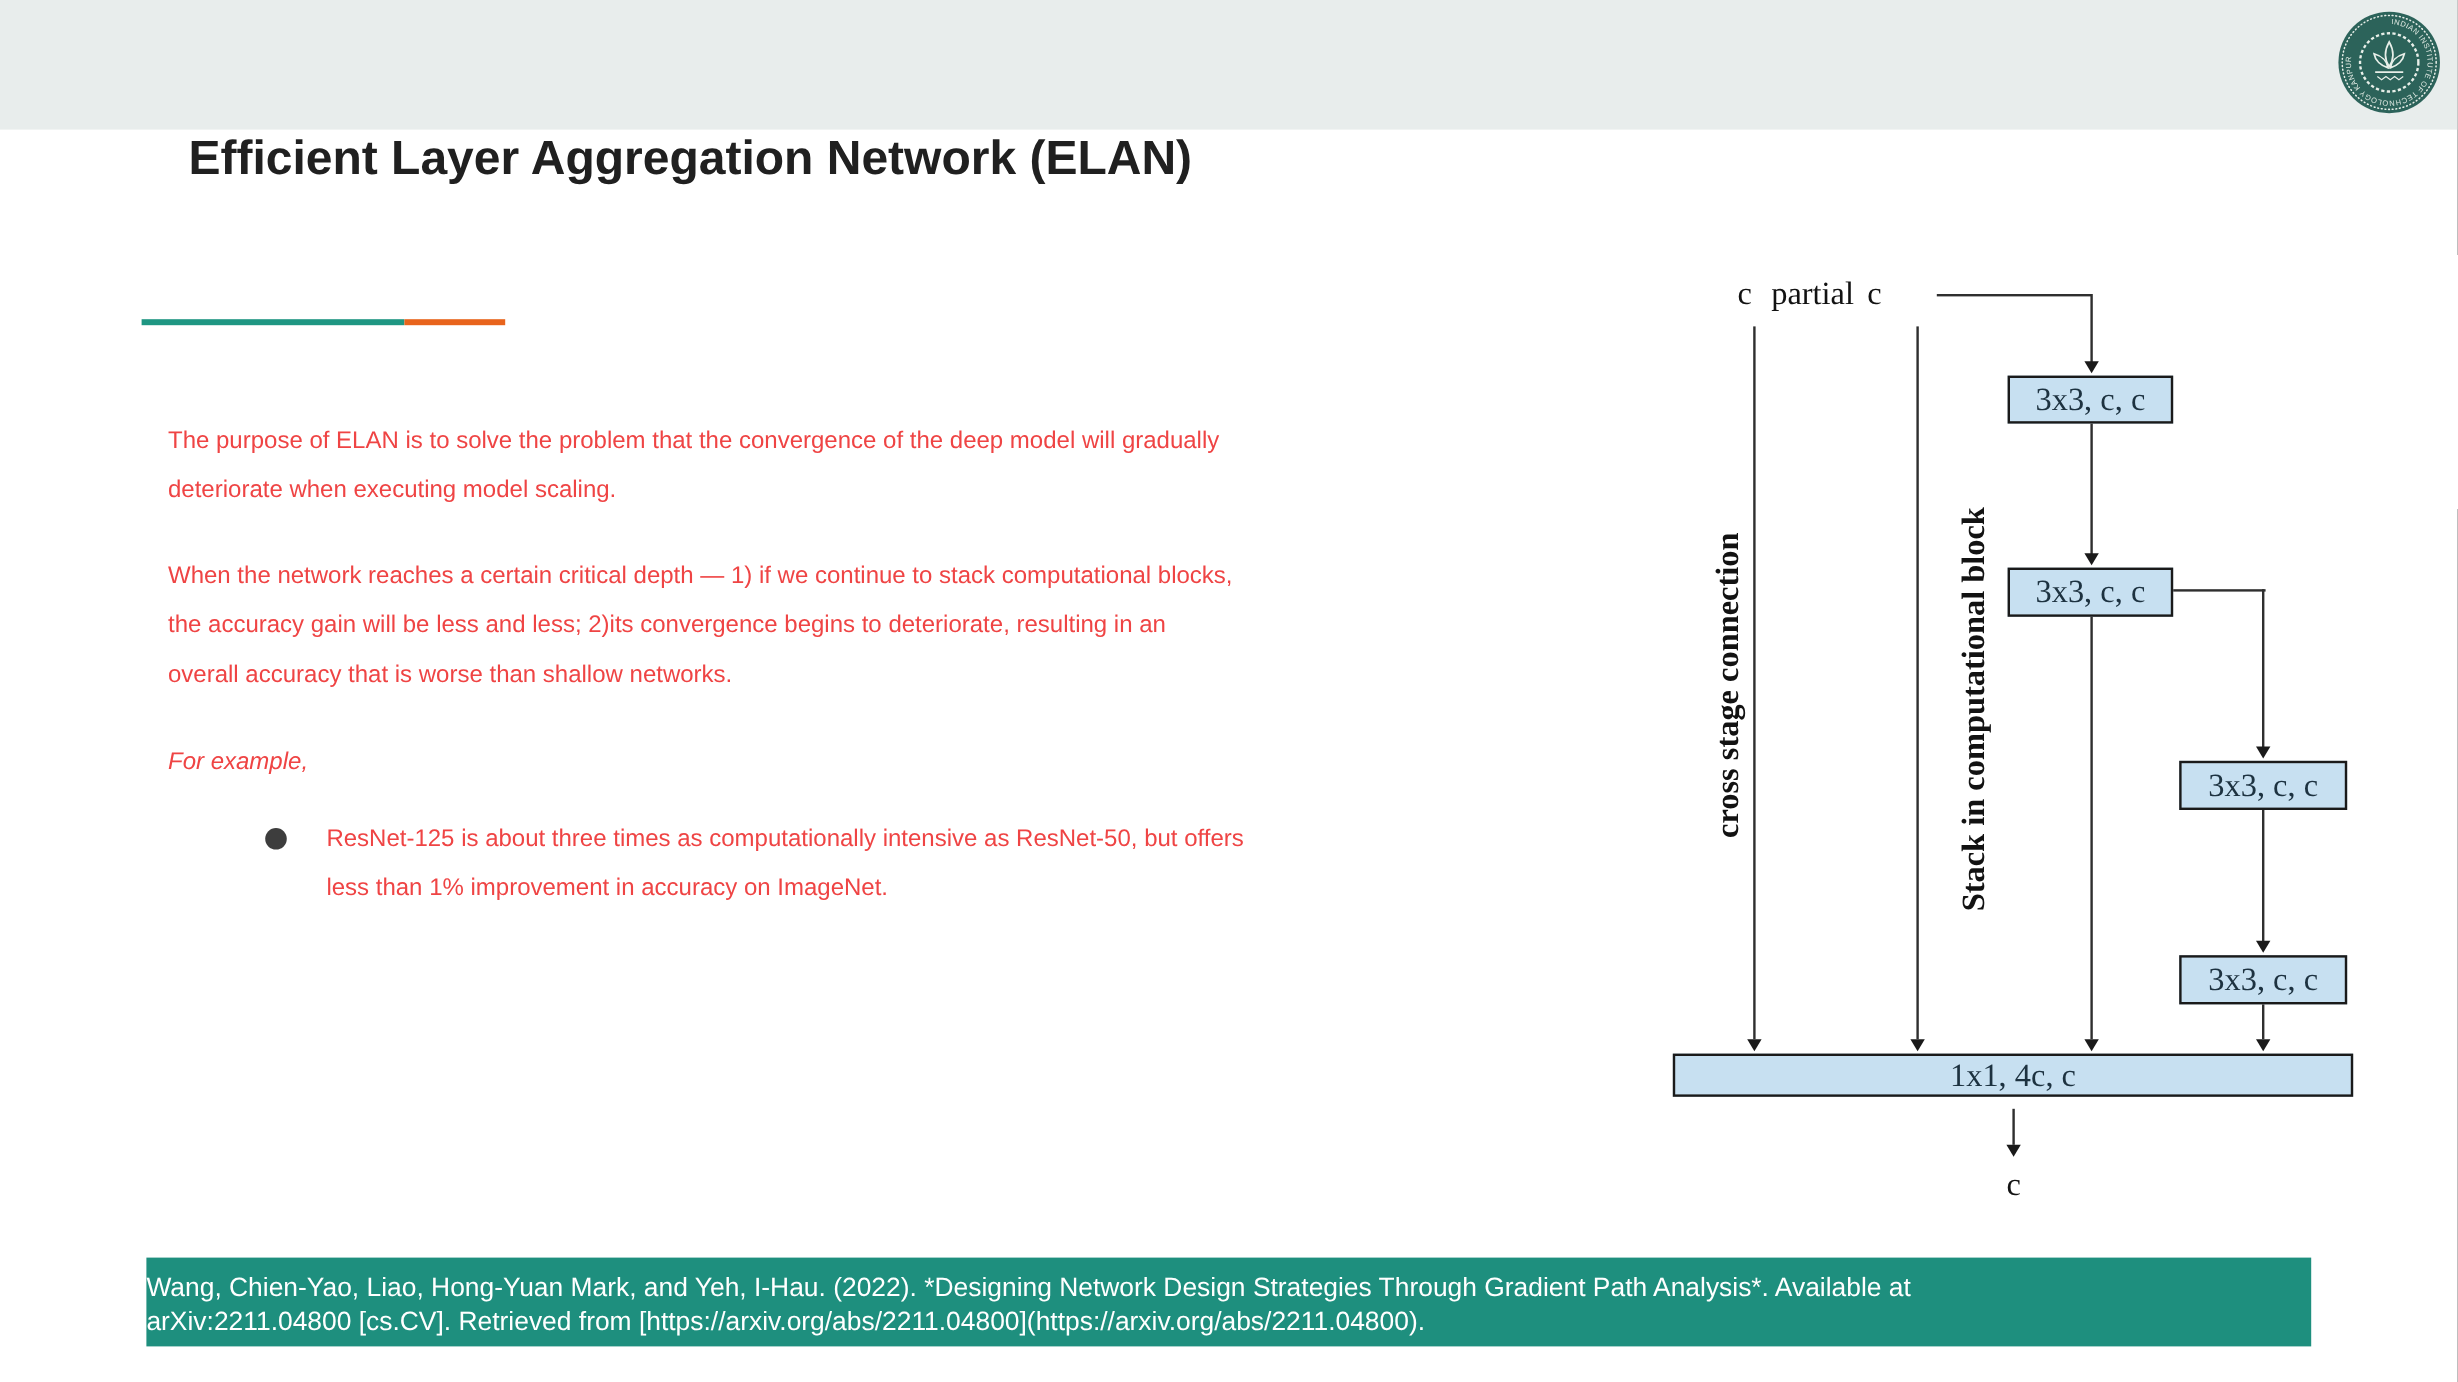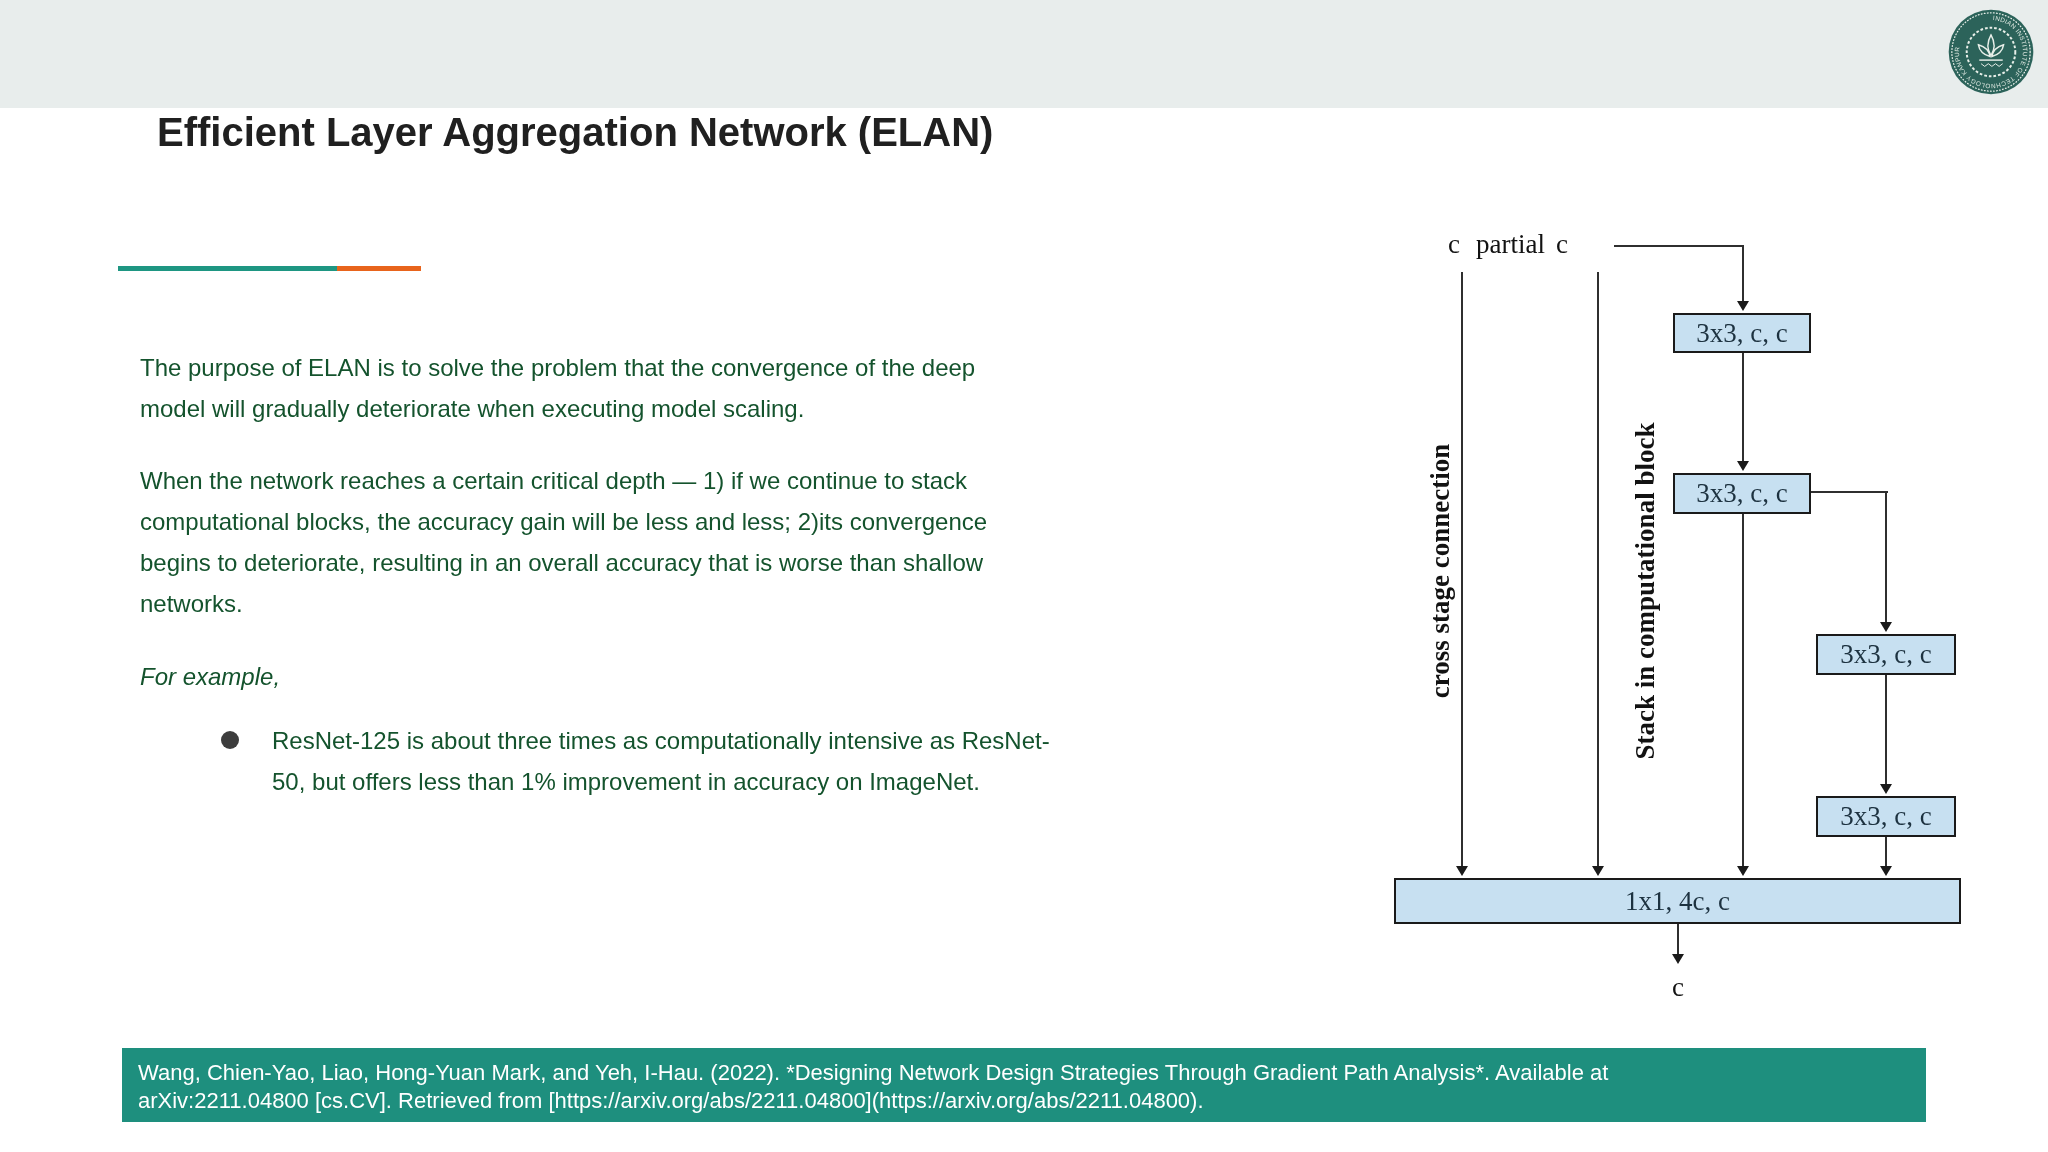--- a/index.html
+++ b/index.html
@@ -8,22 +8,22 @@
   
   .topbar{position:absolute;left:0;top:0;width:2048px;height:108px;background:#e8edec;}
   .logo{position:absolute;top:7px;right:12px;width:90px;height:90px;}
   
   .title{position:absolute;left:157px;top:110px;font-size:40px;font-weight:bold;color:#202020;
          letter-spacing:0px;white-space:nowrap;}
   .rule{position:absolute;left:118px;top:266px;height:5px;display:flex;}
   .rule .seg-teal{width:219px;height:5px;background:#1e9682;}
   .rule .seg-orange{width:84px;height:5px;background:#e8641c;}
   
-  .textcol{position:absolute;left:140px;top:347px;width:890px;font-size:24px;line-height:41px;
-           color:#14532d;}
+  .textcol{position:absolute;left:140px;top:347px;width:890px;font-size:20px;line-height:41px;
+           color:#ef4444;}
   .textcol p{margin:0;}
   .para1{margin-bottom:31px !important;}
   .para2{margin-bottom:32px !important;}
   .example{margin-bottom:23px !important;font-style:italic;}
   ul.bullets{list-style:none;margin:0;padding:0;width:915px;}
   ul.bullets li{position:relative;padding-left:132px;}
   .bullet-dot{position:absolute;left:81px;top:11px;width:18px;height:18px;border-radius:50%;
               background:#3d3d3d;}
   
   .vl{position:absolute;width:2px;background:#2f2f2f;transform:translateX(-1px);}
@@ -36,21 +36,21 @@
   .toplabel{position:absolute;left:1448px;top:229px;font-family:"Liberation Serif",serif;
             font-size:27px;color:#121212;display:flex;align-items:baseline;}
   .toplabel .g1{margin-right:16px;}
   .toplabel .g2{margin-right:11px;font-weight:normal;}
   .rot{position:absolute;font-family:"Liberation Serif",serif;font-weight:bold;font-size:27px;
        color:#121212;white-space:nowrap;transform:translate(-50%,-50%) rotate(-90deg);}
   .outc{position:absolute;font-family:"Liberation Serif",serif;font-size:27px;color:#121212;
         transform:translateX(-50%);}
   
   .footer{position:absolute;left:122px;top:1048px;width:1804px;height:74px;background:#1e8f7e;
-          box-sizing:border-box;padding:11px 16px;color:#ffffff;font-size:22px;line-height:28px;}
+          box-sizing:border-box;padding:11px 0;color:#ffffff;font-size:22px;line-height:28px;}
   .footer div{white-space:nowrap;}
 </style>
 </head>
 <body>
 
 <div class="slide">
 
   <div class="topbar"></div>
 
   <svg class="logo" viewBox="0 0 100 100">
@@ -116,21 +116,21 @@
   <div class="hl" style="left:1811px;top:491px;width:77px;"></div>
   <div class="vl" style="left:1886px;top:491px;height:133px;"></div>
   <div class="arr" style="left:1886px;top:622px;"></div>
   <div class="dbox" style="left:1816px;top:634px;width:140px;height:41px;">3x3, c, c</div>
   <div class="vl" style="left:1886px;top:675px;height:111px;"></div>
   <div class="arr" style="left:1886px;top:784px;"></div>
   <div class="dbox" style="left:1816px;top:796px;width:140px;height:41px;">3x3, c, c</div>
   <div class="vl" style="left:1886px;top:837px;height:29px;"></div>
   <div class="arr" style="left:1886px;top:866px;"></div>
 
-  <div class="dbox" style="left:1394px;top:878px;width:567px;height:46px;">1x1, 4c, c</div>
+  <div class="dbox" style="left:1394px;top:878px;width:567px;height:36px;">1x1, 4c, c</div>
   <div class="vl" style="left:1678px;top:924px;height:30px;"></div>
   <div class="arr" style="left:1678px;top:954px;"></div>
   <div class="outc" style="left:1678px;top:972px;">c</div>
 
   <div class="rot" style="left:1440px;top:571px;">cross stage connection</div>
   <div class="rot" style="left:1645px;top:591px;">Stack in computational block</div>
 
   <div class="footer">
     <div>Wang, Chien-Yao, Liao, Hong-Yuan Mark, and Yeh, I-Hau. (2022). *Designing Network Design Strategies Through Gradient Path Analysis*. Available at</div>
     <div>arXiv:2211.04800 [cs.CV]. Retrieved from [https://arxiv.org/abs/2211.04800](https://arxiv.org/abs/2211.04800).</div>

